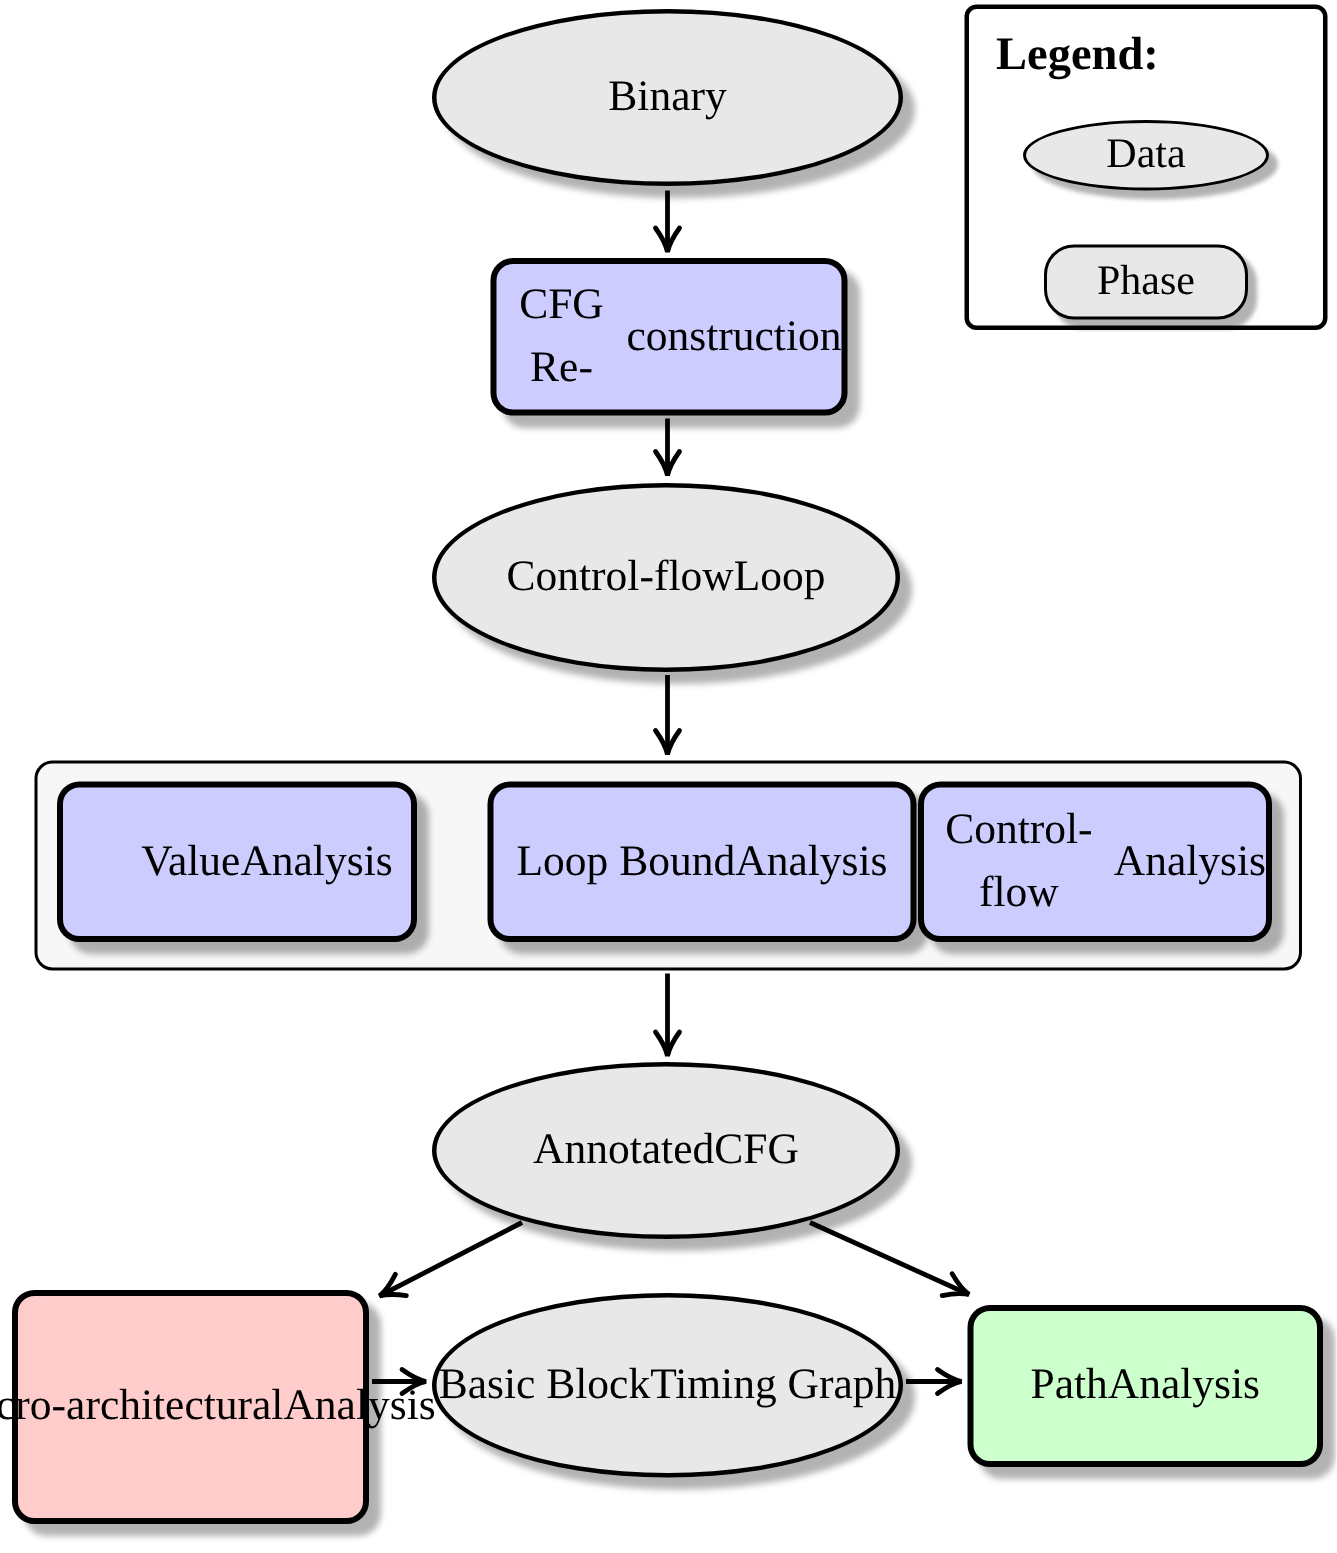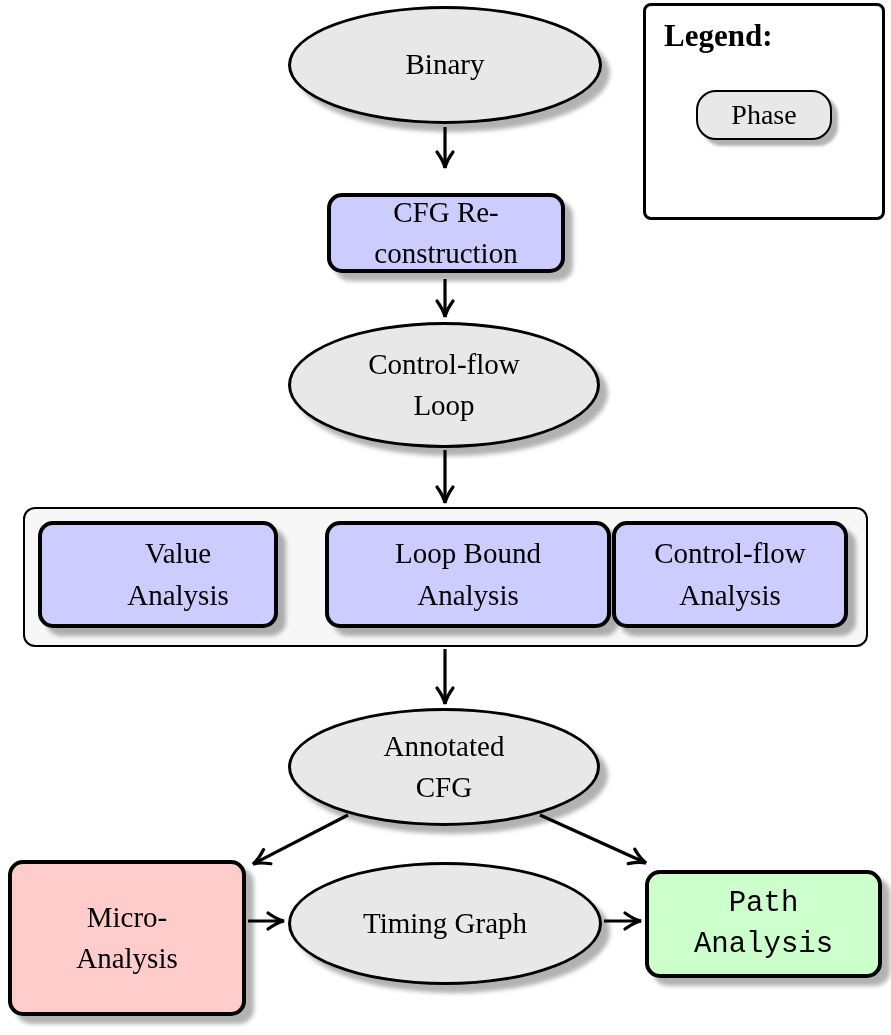--- a/index.html
+++ b/index.html
@@ -9,41 +9,40 @@
     width: 891px;
     height: 1035px;
     background: #ffffff;
     font-family: "Liberation Serif", "DejaVu Serif", serif;
     color: #000;
     overflow: hidden;
   }
   .node {
     position: absolute;
     display: flex;
-    flex-direction: column;
     align-items: center;
     justify-content: center;
     text-align: center;
     font-size: 29px;
     line-height: 1.42;
   }
   .ellipse {
     border: 3px solid #000;
     border-radius: 50%;
     background: var(--data-fill, #e8e8e8);
     box-shadow: 8px 8px 4px rgba(0,0,0,0.30);
   }
   .pbox {
     border: 4px solid #000;
     border-radius: 15px;
     background: var(--phase-fill, #ccccff);
     box-shadow: 8px 8px 4px rgba(0,0,0,0.30);
   }
   .pbox.micro { background: var(--micro-fill, #ffcccc); }
-  .pbox.path  { background: var(--path-fill, #ccffcc); font-family: Liberation Mono, monospace; }
+  .pbox.path  { background: var(--path-fill, #ccffcc); }
   .group {
     position: absolute;
     border: 2px solid #000;
     border-radius: 12px;
     background: var(--group-fill, #f7f7f7);
   }
   .legend {
     position: absolute;
     border: 3px solid #000;
     border-radius: 8px;
@@ -90,21 +89,21 @@
 <body>
 
 <div class="canvas">
 
   <div class="group" style="left:23px; top:507px; width:845px; height:140px;"></div>
 
   <div class="node ellipse" style="left:288px; top:6px; width:314px; height:118px;">
     <div>Binary</div>
   </div>
 
-  <div class="node pbox" style="left:327px; top:172px; width:238px; height:80px;margin-top:21px;">
+  <div class="node pbox" style="left:327px; top:172px; width:238px; height:105px;">
     <div>CFG Re-</div>
     <div>construction</div>
   </div>
 
   <div class="node ellipse" style="left:288px; top:322px; width:312px; height:126px;">
     <div>Control-flow</div>
     <div>Loop</div>
   </div>
 
   <div class="node pbox" style="left:38px; top:521px; width:240px; height:107px;padding-left:40px;">
@@ -122,34 +121,39 @@
     <div>Analysis</div>
   </div>
 
   <div class="node ellipse" style="left:288px; top:708px; width:312px; height:118px;justify-content:center;">
     <div>Annotated</div>
     <div>CFG</div>
   </div>
 
   <div class="node pbox micro" style="left:8px; top:860px; width:238px; height:156px;">
     <div>Micro-</div>
+    <div>architectural</div>
     <div>Analysis</div>
   </div>
 
   <div class="node ellipse" style="left:288px; top:862px; width:314px; height:123px;">
+    <div>Basic Block</div>
     <div>Timing Graph</div>
   </div>
 
   <div class="node pbox path" style="left:645px; top:870px; width:237px; height:108px;">
     <div>Path</div>
     <div>Analysis</div>
   </div>
 
   <div class="legend" style="left:643px; top:3px; width:242px; height:217px;">
     <div class="legend-title">Legend:</div>
+    <div class="legend-shape legend-ellipse">
+      <span>Data</span>
+    </div>
     <div class="legend-shape legend-pbox">
       <span>Phase</span>
     </div>
   </div>
 
   <svg class="edges" viewBox="0 0 891 1035">
     <defs>
       <marker id="arrowhead" markerUnits="userSpaceOnUse" markerWidth="22" markerHeight="22" viewBox="0 0 22 22" refX="19" refY="11" orient="auto">
         <path d="M3,3 Q12,9.5 19,11 Q12,12.5 3,19" fill="none" stroke="#000" stroke-width="3.2" stroke-linecap="round"></path>
       </marker>

